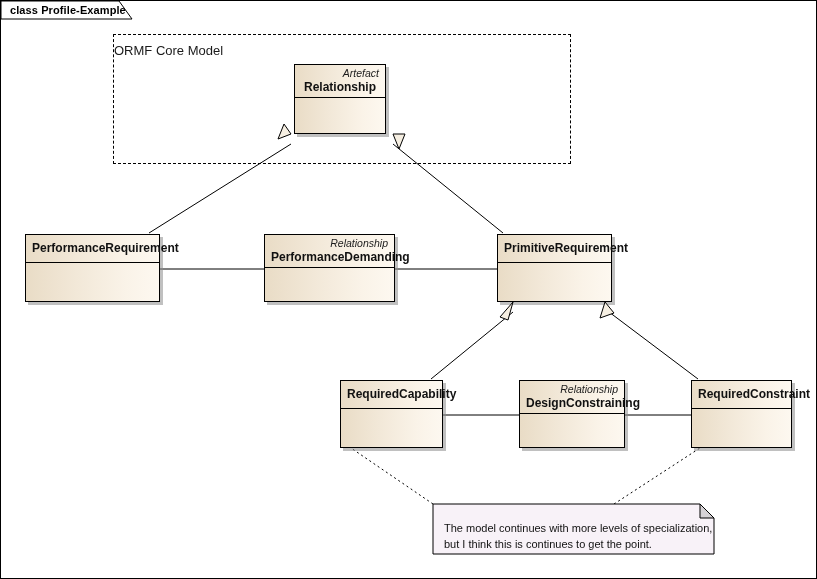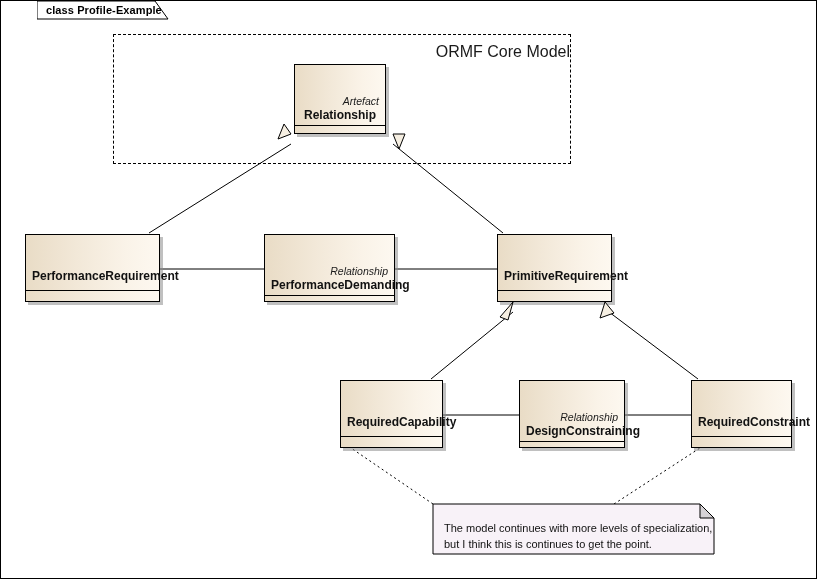--- a/index.html
+++ b/index.html
@@ -23,21 +23,20 @@
   
   .title-tab {
     position: absolute;
     left: 0px;
     top: 0px;
     width: 130px;
     height: 18px;
     background: #ffffff;
     border-right: none;
     z-index: 30;
-    margin-left: 36px;
   }
   .title-tab .tab-shape {
     position: absolute;
     left: 0; top: 0;
   }
   .title-tab .tab-label {
     position: absolute;
     left: 9px;
     top: 3px;
     font-size: 11px;
@@ -50,42 +49,41 @@
   
   .package {
     position: absolute;
     border: 1px dashed #000000;
     box-sizing: border-box;
     background: transparent;
   }
   .package-label {
     position: absolute;
     width: 100%;
-    text-align: right;
+    text-align: left;
     top: 8px;
-    font-size: 16px;
+    font-size: 13px;
     color: #1a1a1a;
     white-space: nowrap;
   }
   
   .uml-class {
     position: absolute;
     box-sizing: border-box;
     border: 1px solid #000000;
     background: linear-gradient(to right, #e9dcc6 0%, #f2e8d8 38%, #faf3e8 75%, #fdf8f0 100%);
     box-shadow: 3px 3px 0 rgba(140,140,140,0.55);
     z-index: 10;
   }
   .uml-head {
     position: relative;
     box-sizing: border-box;
     border-bottom: 1px solid #000000;
     padding: 2px 6px 3px 6px;
     height: 33px;
-    margin-top: 28px;
   }
   .uml-head.no-stereo {
     height: 28px;
     display: flex;
     align-items: center;
   }
   .stereotype {
     display: block;
     text-align: right;
     font-size: 10.5px;

